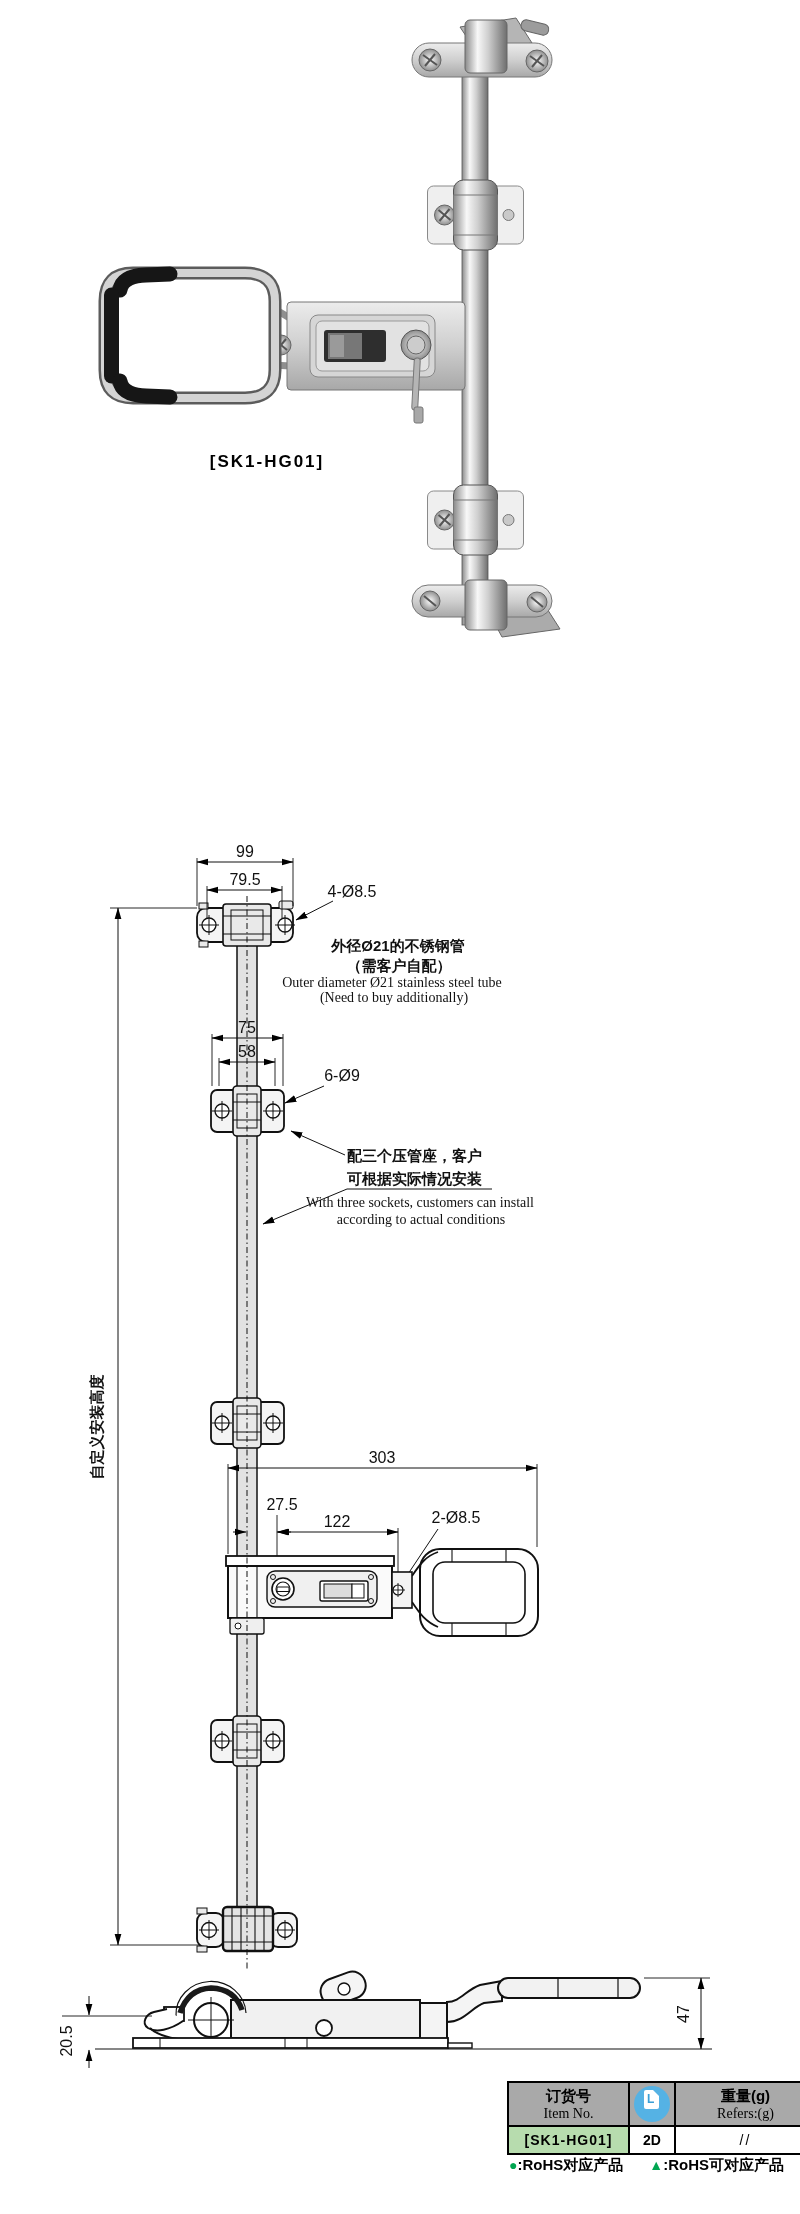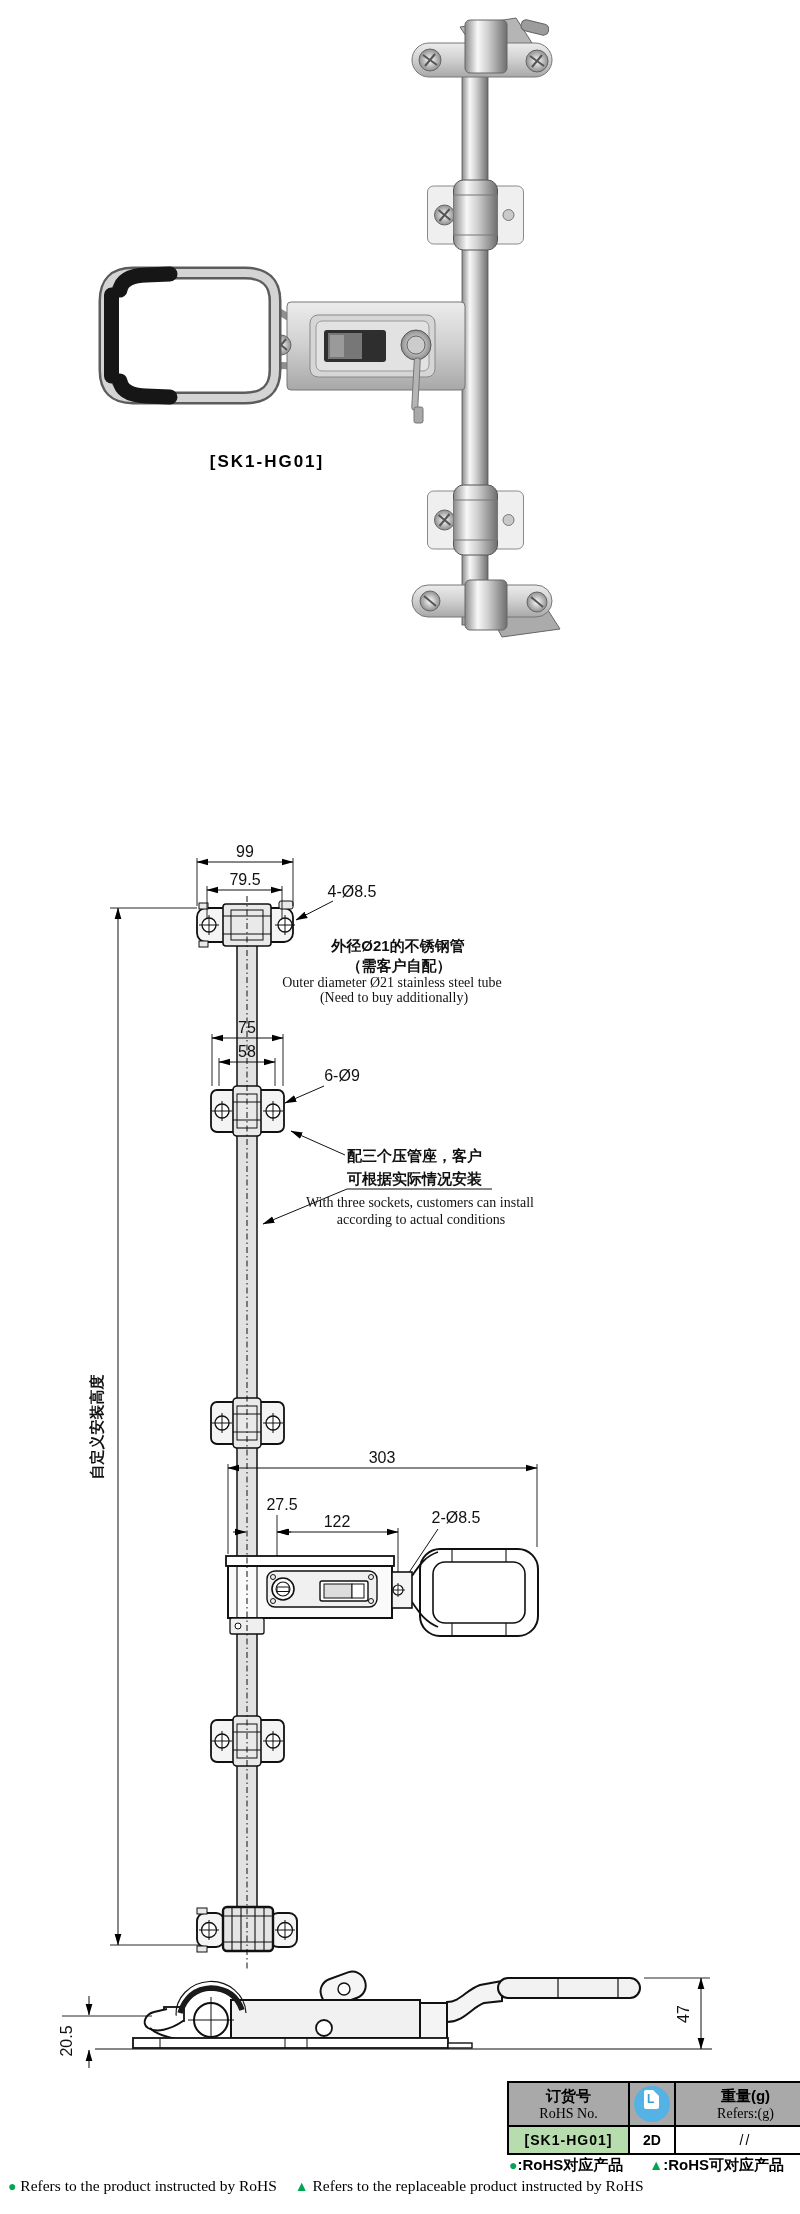--- a/index.html
+++ b/index.html
@@ -355,21 +355,21 @@
       <line x1="701" y1="1978" x2="701" y2="2049" stroke="#111" stroke-width="1" marker-start="url(#arr)" marker-end="url(#arr)"></line>
       <text class="dimtxt" text-anchor="middle" transform="rotate(-90 689 2014)" x="689" y="2014">47</text>
     </g>
 
     <line x1="247" y1="896" x2="247" y2="1970" stroke="#111" stroke-width="1" stroke-dasharray="6 3 1.5 3"></line>
   </svg>
 
   <div class="spec-table">
     <div class="hd">
       <span class="cn">订货号</span>
-      <span class="en">RoHS No.</span>
+      <span class="en">Item No.</span>
     </div>
     <div class="hd">
       <span class="cadc">
         <span class="doc">
             <span class="fold"></span>
             <span class="l">L</span>
           </span>
         <span class="cadtxt">CAD</span>
       </span>
     </div>
@@ -378,20 +378,14 @@
       <span class="en">Refers:(g)</span>
     </div>
     <div class="cell-item">[SK1-HG01]</div>
     <div class="cell-cad">2D</div>
     <div class="cell-weight">//</div>
   </div>
 
   <div class="foot1">
     <span class="gmark">●</span><span>:RoHS对应产品</span><span class="sp"></span><span class="gmark">▲</span><span>:RoHS可对应产品</span>
   </div>
-  <div class="foot2">
-    <span class="gmark">●</span>
-    <span>Refers to the product instructed by RoHS</span><span class="sp2"></span>
-    <span class="gmark">▲</span>
-    <span>Refers to the replaceable product instructed by RoHS</span>
-  </div>
 
 </div>
 
 </body></html>

